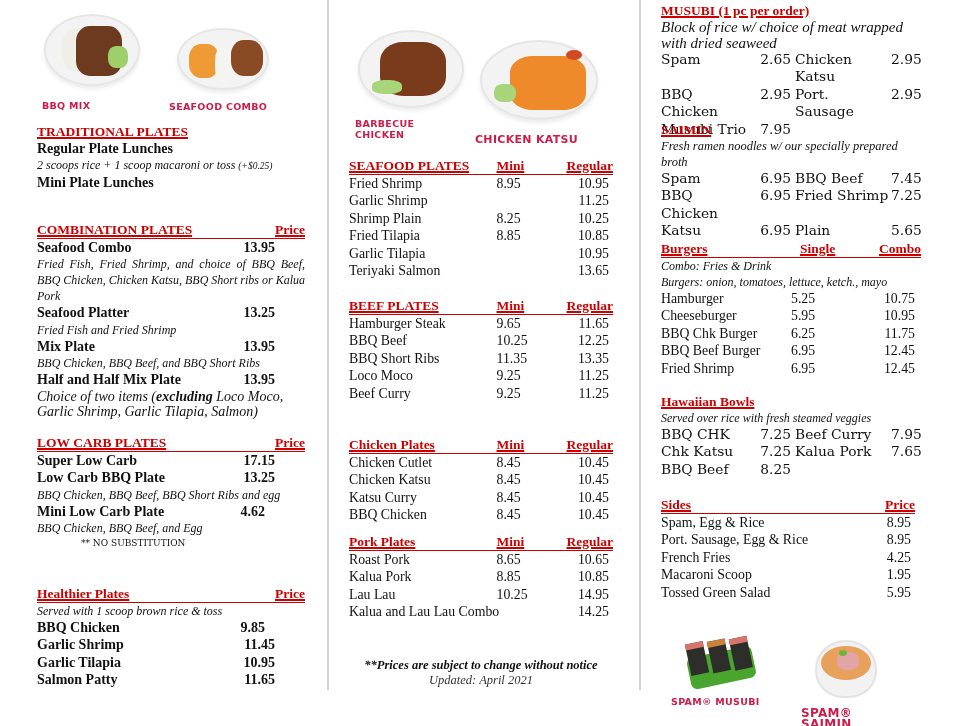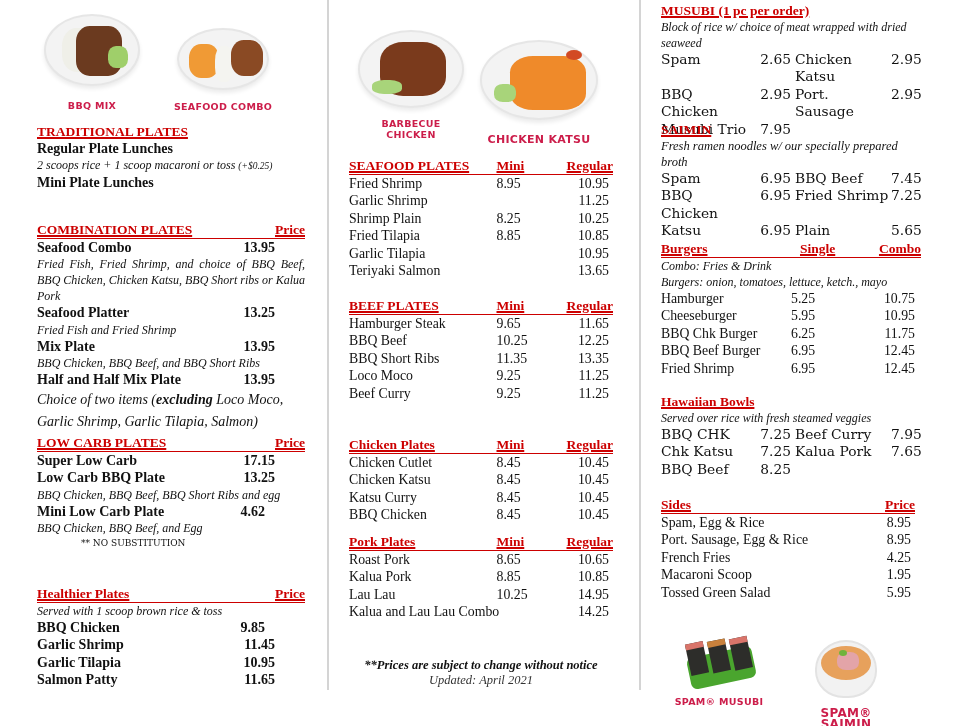--- a/index.html
+++ b/index.html
@@ -5,34 +5,34 @@
   * { box-sizing: border-box; margin: 0; padding: 0; }
   html, body { width: 967px; height: 726px; background: #ffffff; overflow: hidden; }
   body { position: relative; font-family: "DejaVu Serif", "Liberation Serif", serif; color: #111; }
   .col { position: absolute; top: 0; height: 726px; }
   .col1 { left: 37px; width: 268px; }
   .col2 { left: 349px; width: 264px; }
   .col3 { left: 661px; width: 264px; }
   .divider { position: absolute; top: 0; width: 2px; background: #d4d4d4; }
   .div1 { left: 327px; height: 690px; }
   .div2 { left: 639px; height: 690px; }
-  .photo { position: absolute; text-align: center; }
+  .photo { position: absolute; text-align: left; }
   .plate { border-radius: 50%; background: #f3f3f3; border: 2px solid #e6e6e6; position: relative; box-shadow: 0 3px 4px rgba(0,0,0,0.08); }
   .plate .food { position: absolute; border-radius: 40%; }
   .photo-label { font-family: "DejaVu Sans", "Liberation Sans", sans-serif; font-weight: bold; color: #cc1d4a; font-size: 9.5px; letter-spacing: 0.3px; line-height: 11px; }
 
   .section { position: absolute; left: 0; width: 100%; }
   .sec-head { display: flex; justify-content: space-between; color: #cc0000; font-weight: bold; font-size: 13.5px; line-height: 16px; border-bottom: 1.5px solid #cc0000; font-family: "Liberation Serif", serif; }
   .sec-head.noline { border-bottom: none; }
   .sec-head span { text-decoration: underline; text-decoration-thickness: 1.5px; }
   .row { display: flex; justify-content: space-between; font-size: 13.8px; line-height: 17.4px; font-family: "Liberation Serif", serif; }
   .row.bold { font-weight: bold; font-size: 14px; }
   .desc { font-style: italic; font-size: 12px; line-height: 16px; font-family: "Liberation Serif", serif; }
   .desc.just { text-align: justify; }
-  .desc.big { font-size: 14px; line-height: 22px; }
+  .desc.big { font-size: 14px; line-height: 15px; }
   .desc small { font-size: 9.5px; }
   .note { font-size: 9px; padding-left: 44px; line-height: 14px; }
 
   .c2 .row .name { width: 145px; }
   .c2 .row .mini { width: 50px; text-align: left; }
   .c2 .row .reg { width: 64px; text-align: right; padding-right: 4px; }
   .c2 .sec-head .h-name { width: 145px; }
   .c2 .sec-head .h-mini { width: 50px; text-align: left; }
   .c2 .sec-head .h-reg { width: 64px; text-align: right; }
 
@@ -309,21 +309,21 @@
     <div class="f2">Updated: April 2021</div>
   </div>
 </div>
 
 <div class="col col3">
 
   <div class="section" style="top:3px;">
     <div class="sec-head noline">
         <span>MUSUBI (1 pc per order)</span>
       </div>
-    <div class="desc" style="font-size:12px">Block of rice w/ choice of meat wrapped with dried seaweed</div>
+    <div class="desc" style="font-size:15px">Block of rice w/ choice of meat wrapped with dried seaweed</div>
     <div class="grid4">
       <span>Spam</span>
         <span class="p">2.65</span>
       <span>Chicken Katsu</span>
         <span class="p">2.95</span>
       <span>BBQ Chicken</span>
         <span class="p">2.95</span>
       <span>Port. Sausage</span>
         <span class="p">2.95</span>
       <span>Musubi Trio</span>

